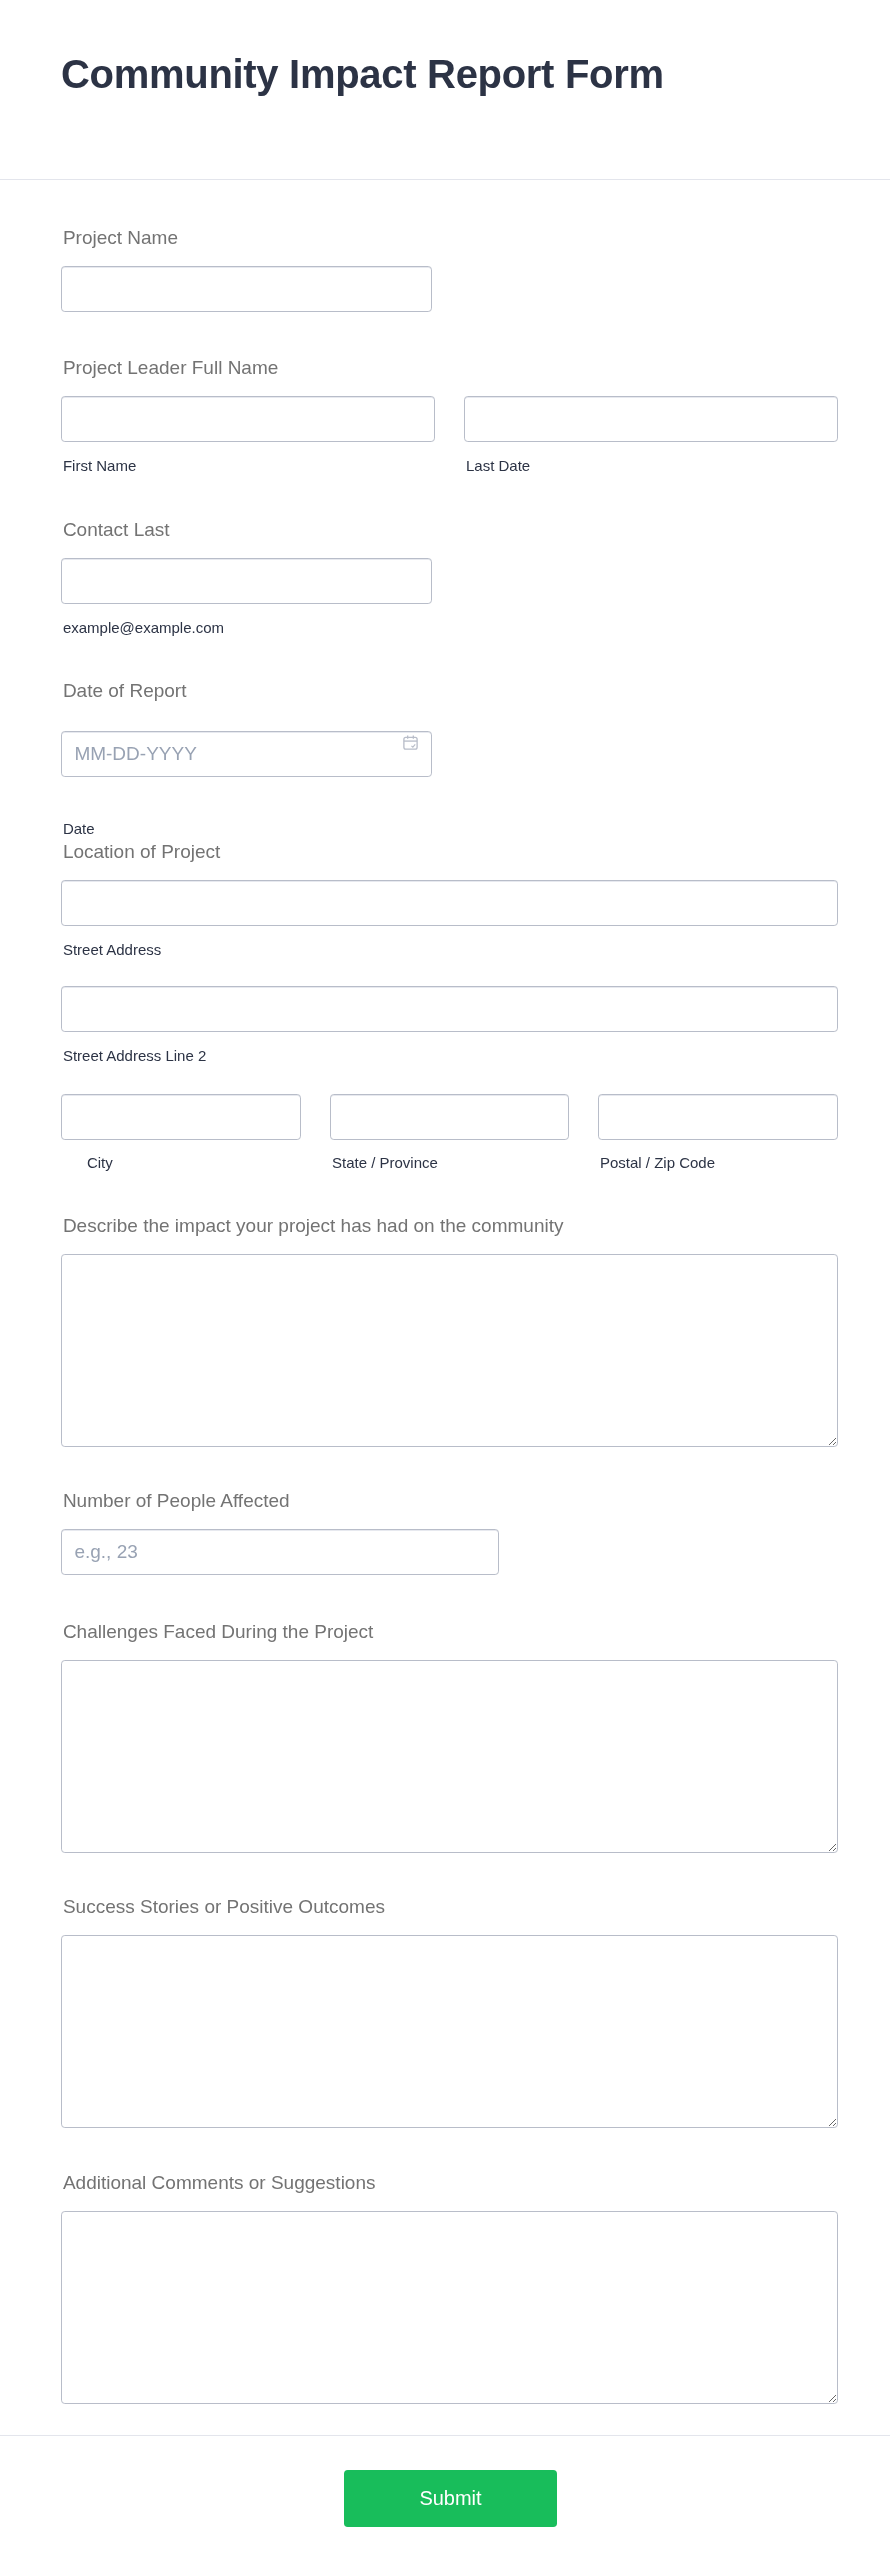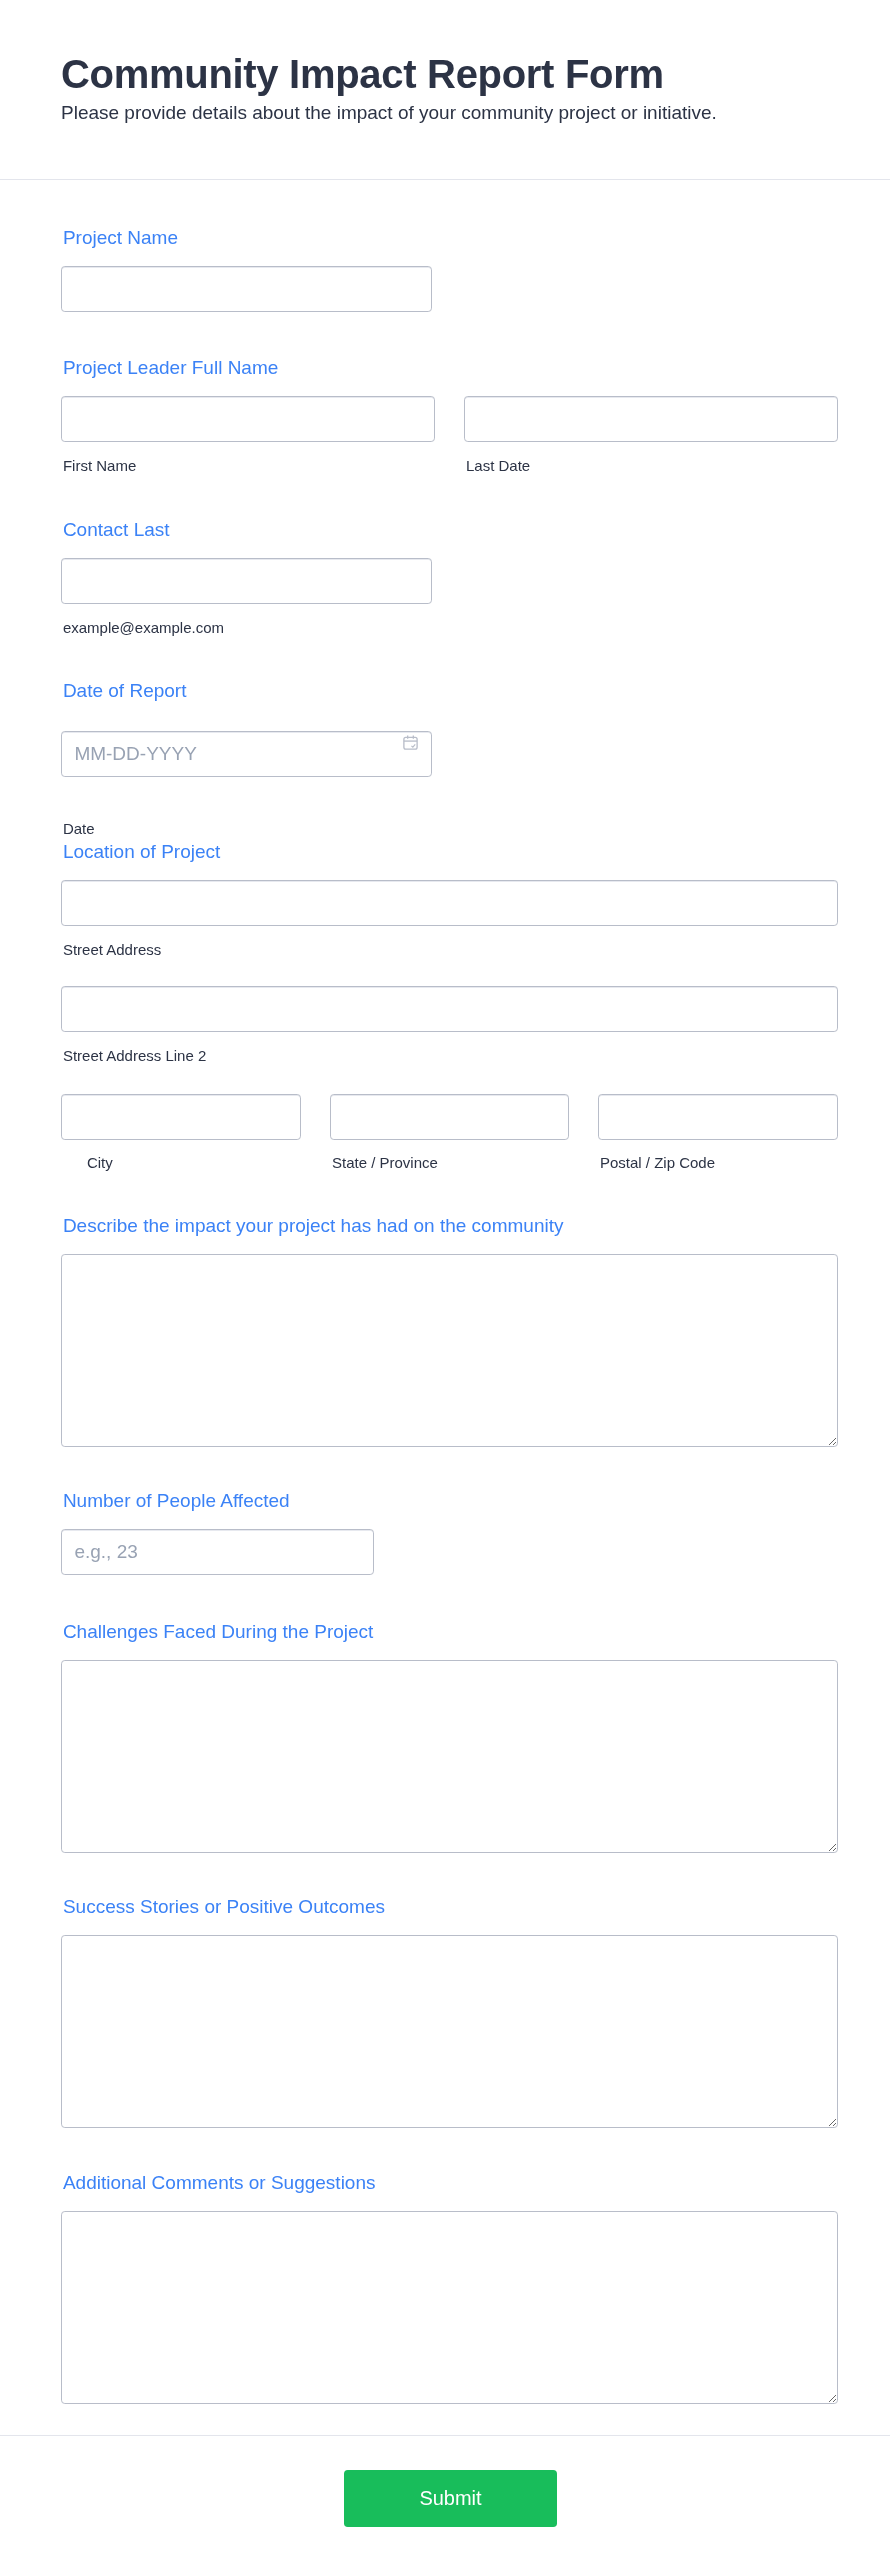--- a/index.html
+++ b/index.html
@@ -5,21 +5,21 @@
   * { box-sizing: border-box; margin: 0; padding: 0; }
   html, body { width: 890px; background: #ffffff; }
   body { font-family: "Liberation Sans", "DejaVu Sans", sans-serif; color: #2c3345; }
 
   .header { height: 180px; border-bottom: 1.9px solid #e3e5ec; padding: 50px 81px 0 61px; }
   .title { font-size: 40px; font-weight: bold; color: #2c3345; line-height: 48px; letter-spacing: -0.3px; }
   .subtitle { font-size: 19px; color: #2c3345; line-height: 25px; margin-top: 1.9px; }
 
   .form { position: relative; height: 2255px; }
   .field { position: absolute; left: 61px; width: 777px; }
-  .label { font-size: 19px; color: #3b82f6; line-height: 23px; position: absolute; left: 1.9px; white-space: nowrap; }
+  .label { font-size: 19px; color: #737373; line-height: 23px; position: absolute; left: 1.9px; white-space: nowrap; }
   .input {
     position: absolute; height: 46px; border: 1px solid #b8bdc9; border-radius: 3.8px;
     background: #fff; box-shadow: inset 0 1px 0 #e7e9ef;
     font-family: "Liberation Sans", "DejaVu Sans", sans-serif;
     font-size: 19px; color: #2c3345; padding: 0 12.4px; outline: none;
   }
   .input::placeholder { color: #98a2b3; }
   .sub { position: absolute; font-size: 15px; color: #2c3345; line-height: 17px; white-space: nowrap; text-align: right; }
   .textarea {
     position: absolute; left: 0; width: 777px; height: 193px; border: 1px solid #b8bdc9;
@@ -33,21 +33,20 @@
     position: absolute; left: 344px; top: 34px; width: 213px; height: 57px;
     background: #18bd5b; border: none; border-radius: 3.8px; color: #fff;
     font-family: "Liberation Sans", "DejaVu Sans", sans-serif; font-size: 20px; cursor: pointer;
   }
 </style>
 </head>
 <body>
 
 <div class="header">
   <h1 class="title">Community Impact Report Form</h1>
-  <p class="subtitle">Please provide details about the impact of your community project or initiative.</p>
 </div>
 
 <div class="form">
 
   <div class="field" style="top:46px;">
     <label class="label" style="top:0;">Project Name</label>
     <input class="input" style="top: 40px; left: 0px; width: 371px;" type="text" value="">
   </div>
 
   <div class="field" style="top:176px;">
@@ -91,21 +90,21 @@
     <span class="sub" style="top:314px; left:539px;">Postal / Zip Code</span>
   </div>
 
   <div class="field" style="top:1034px;">
     <label class="label" style="top:0;">Describe the impact your project has had on the community</label>
     <textarea class="textarea" style="top: 40px;"></textarea>
   </div>
 
   <div class="field" style="top:1309px;">
     <label class="label" style="top:0;">Number of People Affected</label>
-    <input class="input" style="top: 40px; left: 0px; width: 313px;" type="number" placeholder="e.g., 23">
+    <input class="input" style="top: 40px; left: 0px; width: 438px;" type="number" placeholder="e.g., 23">
   </div>
 
   <div class="field" style="top:1440px;">
     <label class="label" style="top:0;">Challenges Faced During the Project</label>
     <textarea class="textarea" style="top: 40px;"></textarea>
   </div>
 
   <div class="field" style="top:1715px;">
     <label class="label" style="top:0;">Success Stories or Positive Outcomes</label>
     <textarea class="textarea" style="top: 40px;"></textarea>

